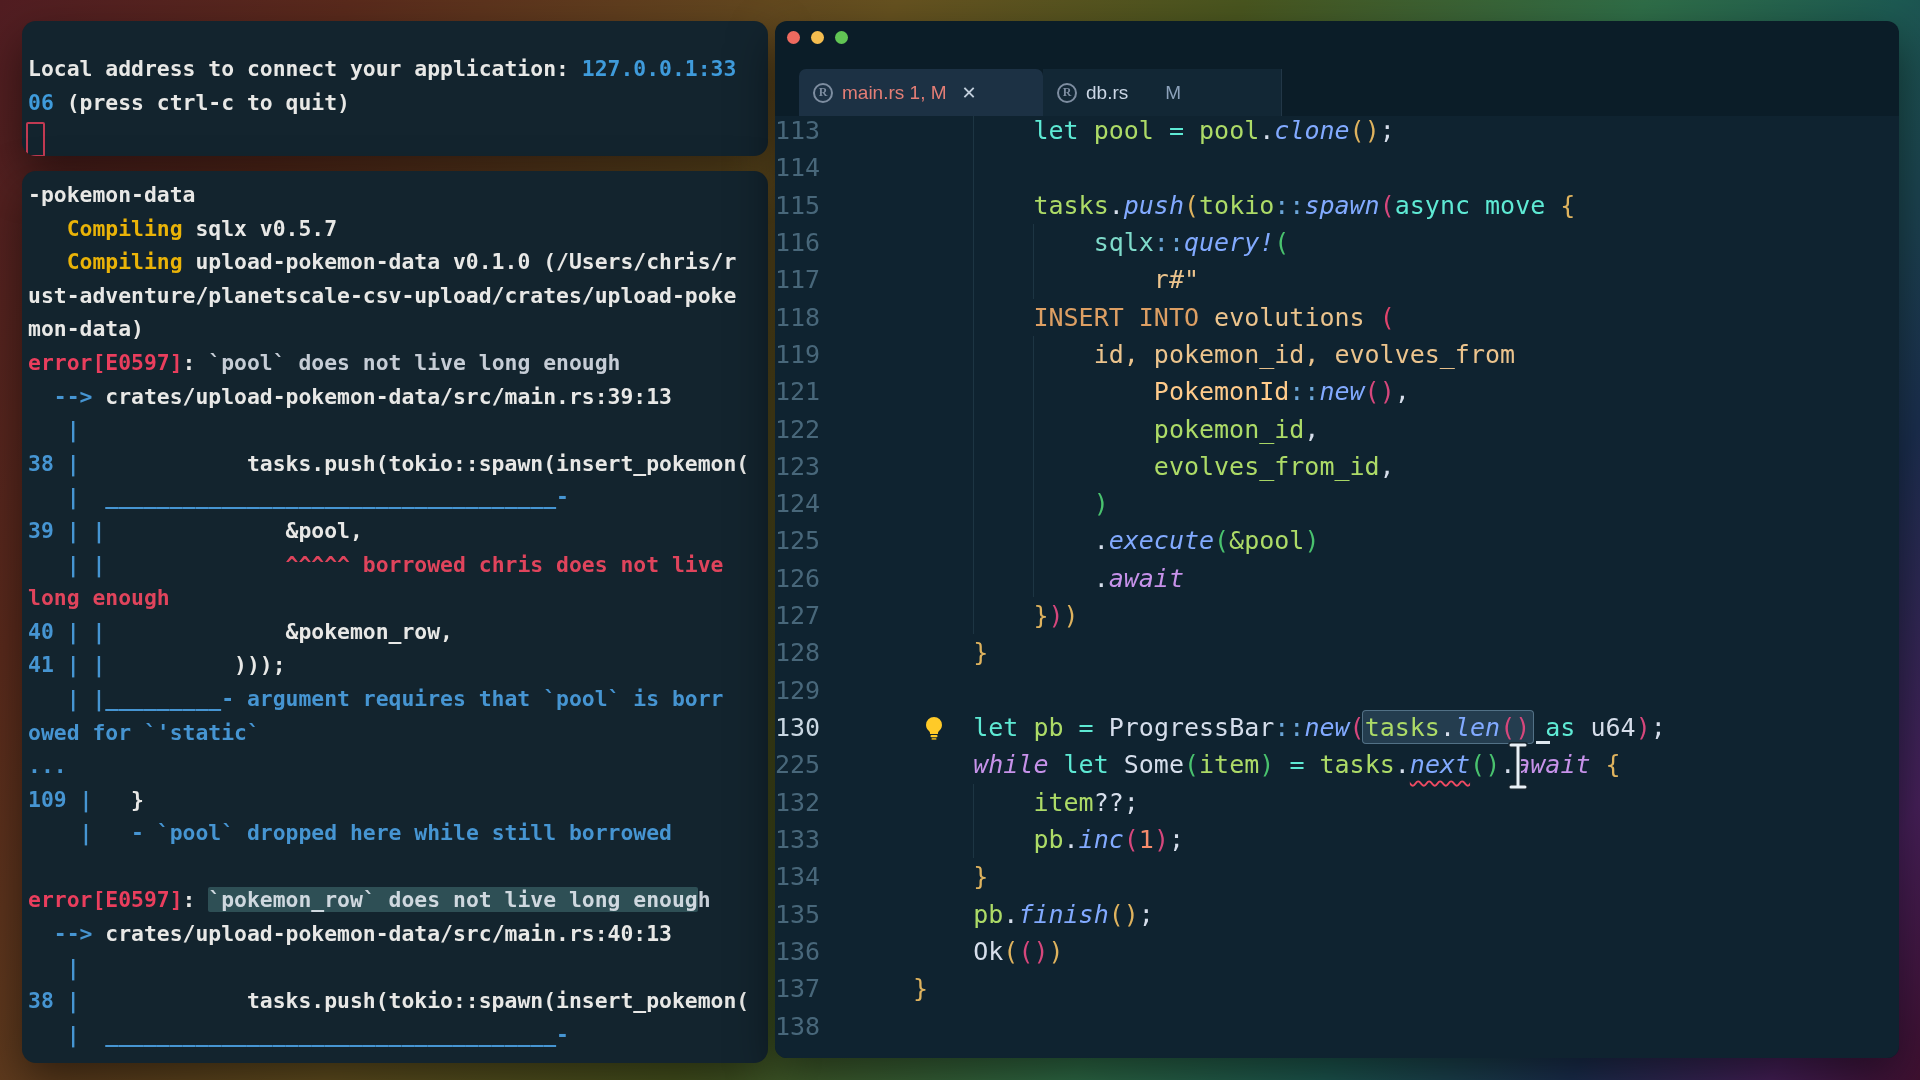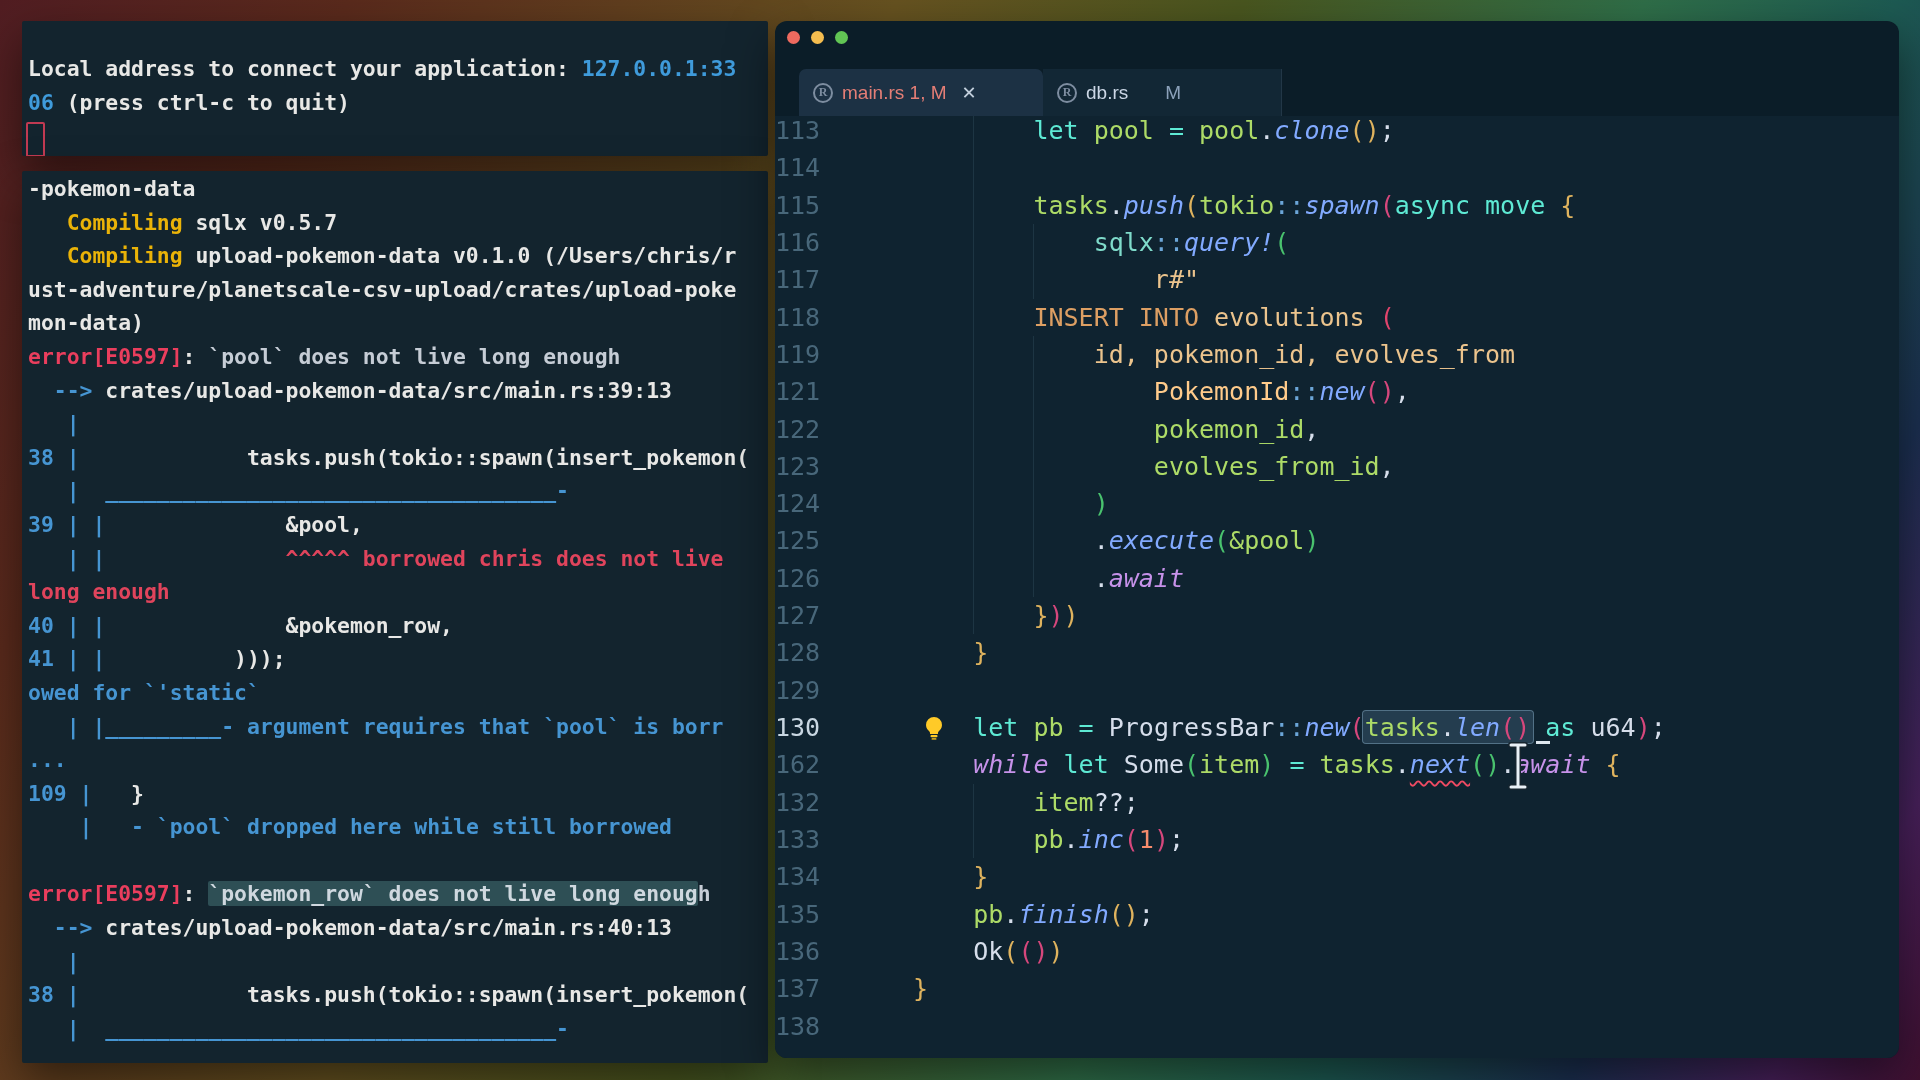--- a/index.html
+++ b/index.html
@@ -1,25 +1,25 @@
 <!DOCTYPE html>
 <html><head>
 <meta charset="utf-8">
 <style>
   html,body{margin:0;padding:0;background:#1a1a1a;}
   #screen{position:relative;width:1920px;height:1080px;overflow:hidden;
     background:linear-gradient(118deg,#511d22 0%,#5a2a1c 14%,#665220 36%,#49561f 50%,#2f6e48 66%,#1d5a52 76%,#1b2f50 86%,#47205a 94%,#3f1030 100%);
     font-family:"DejaVu Sans Mono","Liberation Mono",monospace;}
-  .window{position:absolute;border-radius:2px;box-shadow:0 18px 45px rgba(0,0,0,.5);overflow:hidden;}
+  .window{position:absolute;border-radius:14px;box-shadow:0 18px 45px rgba(0,0,0,.5);overflow:hidden;}
   
   #term1{left:22px;top:21px;width:746px;height:135px;background:#13242e;}
   #term2{left:22px;top:171px;width:746px;height:892px;background:#13242e;}
   .tbody{position:absolute;left:6px;top:0;right:0;bottom:0;}
   #term1 .tbody{top:31px;}
-  #term2 .tbody{top:1px;}
+  #term2 .tbody{top:7px;}
   .trow{height:33.6px;line-height:33.6px;white-space:pre;font-size:21.4px;font-weight:bold;overflow:hidden;}
   .ts-w{color:#e8e8e6}.ts-dim{color:#c6cdd6}.ts-g{color:#eab308}.ts-b{color:#4695d2}
   .ts-e{color:#ea3e5d}.ts-r{color:#e0445c}.ts-cy{color:#3f9bdb}
   .ts-sel{color:#cfd8df;background:#2e4f55;border-radius:2px;}
   #tcursor{position:absolute;left:4px;top:101px;width:15px;height:31px;border:2px solid #c13a52;border-radius:2px;}
   
   #editor{left:775px;top:21px;width:1124px;height:1037px;background:#0b1d28;border-radius:12px;}
   #titlebar{position:absolute;left:0;top:0;right:0;height:48px;}
   .light{position:absolute;top:10px;width:13px;height:13px;border-radius:50%;}
   #lt-close{left:12px;background:#ee6a5f;}#lt-min{left:36px;background:#f5bd4f;}#lt-zoom{left:60px;background:#61c554;}
@@ -78,22 +78,22 @@
         <div class="trow"><span class="ts-e">error[E0597]</span><span class="ts-w">: </span><span class="ts-dim">`pool` does not live long enough</span></div>
         <div class="trow"><span class="ts-b">  --&gt; </span><span class="ts-w">crates/upload-pokemon-data/src/main.rs:39:13</span></div>
         <div class="trow"><span class="ts-b">   |</span></div>
         <div class="trow"><span class="ts-b">38 |</span><span class="ts-w">             tasks.push(tokio::spawn(insert_pokemon(</span></div>
         <div class="trow"><span class="ts-b">   |  ___________________________________-</span></div>
         <div class="trow"><span class="ts-b">39 | |</span><span class="ts-w">              &amp;pool,</span></div>
         <div class="trow"><span class="ts-b">   | |</span><span class="ts-w">              </span><span class="ts-r">^^^^^ borrowed chris does not live</span></div>
         <div class="trow"><span class="ts-r">long enough</span></div>
         <div class="trow"><span class="ts-b">40 | |</span><span class="ts-w">              &amp;pokemon_row,</span></div>
         <div class="trow"><span class="ts-b">41 | |</span><span class="ts-w">          )));</span></div>
+        <div class="trow"><span class="ts-b">   | |_________- argument requires that `pool` is borr</span></div>
         <div class="trow"><span class="ts-b">owed for `'static`</span></div>
-        <div class="trow"><span class="ts-b">   | |_________- argument requires that `pool` is borr</span></div>
         <div class="trow"><span class="ts-b">...</span></div>
         <div class="trow"><span class="ts-b">109 |</span><span class="ts-w">   }</span></div>
         <div class="trow"><span class="ts-b">    |</span><span class="ts-w">   </span><span class="ts-b">- `pool` dropped here while still borrowed</span></div>
         <div class="trow"></div>
         <div class="trow"><span class="ts-e">error[E0597]</span><span class="ts-w">: </span><span class="ts-sel">`pokemon_row` does not live long enoug</span><span class="ts-dim">h</span></div>
         <div class="trow"><span class="ts-b">  --&gt; </span><span class="ts-w">crates/upload-pokemon-data/src/main.rs:40:13</span></div>
         <div class="trow"><span class="ts-b">   |</span></div>
         <div class="trow"><span class="ts-b">38 |</span><span class="ts-w">             tasks.push(tokio::spawn(insert_pokemon(</span></div>
         <div class="trow"><span class="ts-b">   |  ___________________________________-</span></div>
       </div>
@@ -211,21 +211,21 @@
             <div class="ucaret" style="left: 761.07px;"></div>
             <div class="num cur">130</div>
             <svg width="22" height="24" viewBox="0 0 22 24" class="bulb">
               <path d="M11 1 a8 8 0 0 1 8 8 c0 3.2-2 5-3.4 6.6-.6.7-.6 1.4-.6 2.4 h-8 c0-1 0-1.7-.6-2.4 C5 14 3 12.2 3 9 a8 8 0 0 1 8-8 z" fill="#ffca28"></path>
               <rect x="7.5" y="19" width="7" height="2.2" rx="1" fill="#ffca28"></rect>
               <rect x="8.5" y="22" width="5" height="1.8" rx="0.9" fill="#caa21f"></rect>
             </svg>
             <div class="toks"><span class="tk-p">    </span><span class="tk-kw">let</span><span class="tk-p"> </span><span class="tk-v">pb</span><span class="tk-p"> </span><span class="tk-kw">=</span><span class="tk-p"> </span><span class="tk-p">ProgressBar</span><span class="tk-op">::</span><span class="tk-m">new</span><span class="tk-pk">(</span><span class="tk-v">tasks</span><span class="tk-p">.</span><span class="tk-m">len</span><span class="tk-pk">(</span><span class="tk-pk">)</span><span class="tk-p"> </span><span class="tk-kw">as</span><span class="tk-p"> </span><span class="tk-p">u64</span><span class="tk-pk">)</span><span class="tk-p">;</span></div>
           </div>
           <div class="crow">
-            <div class="num">162</div>
+            <div class="num">225</div>
             <div class="toks"><span class="tk-p">    </span><span class="tk-kwi">while</span><span class="tk-p"> </span><span class="tk-kw">let</span><span class="tk-p"> </span><span class="tk-p">Some</span><span class="tk-g">(</span><span class="tk-v">item</span><span class="tk-g">)</span><span class="tk-p"> </span><span class="tk-kw">=</span><span class="tk-p"> </span><span class="tk-v">tasks</span><span class="tk-p">.</span><span class="tk-msq">next</span><span class="tk-g">(</span><span class="tk-g">)</span><span class="tk-p">.</span><span class="tk-kwi">await</span><span class="tk-p"> </span><span class="tk-gold">{</span></div>
           </div>
           <div class="crow">
             <div class="guide" style="left: 198.2px;"></div>
             <div class="num">132</div>
             <div class="toks"><span class="tk-p">        </span><span class="tk-v">item</span><span class="tk-p">??</span><span class="tk-p">;</span></div>
           </div>
           <div class="crow">
             <div class="guide" style="left: 198.2px;"></div>
             <div class="num">133</div>

